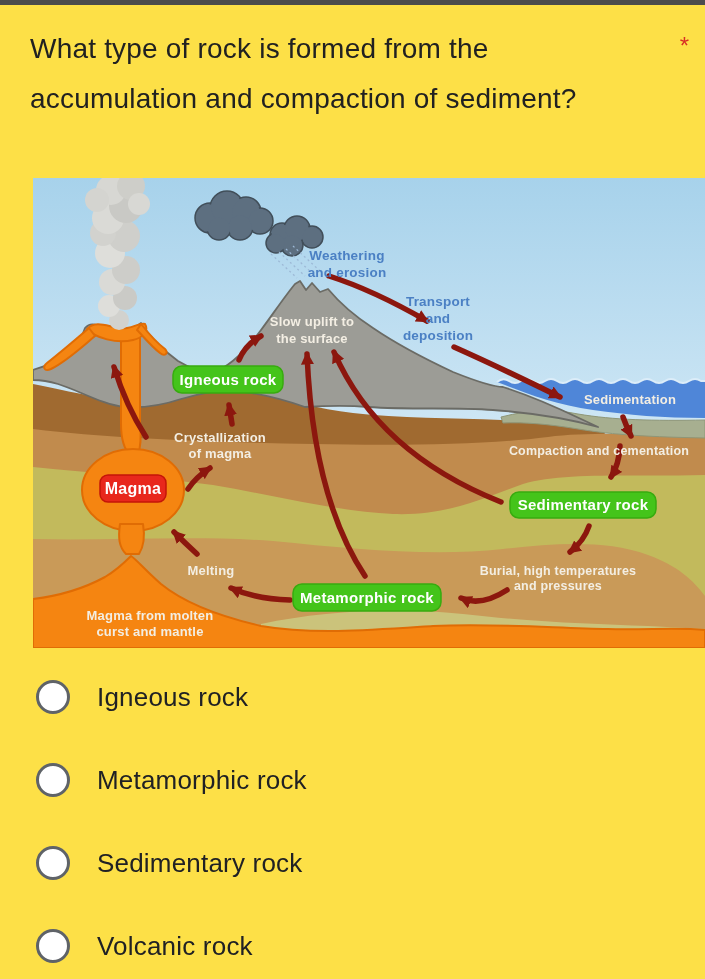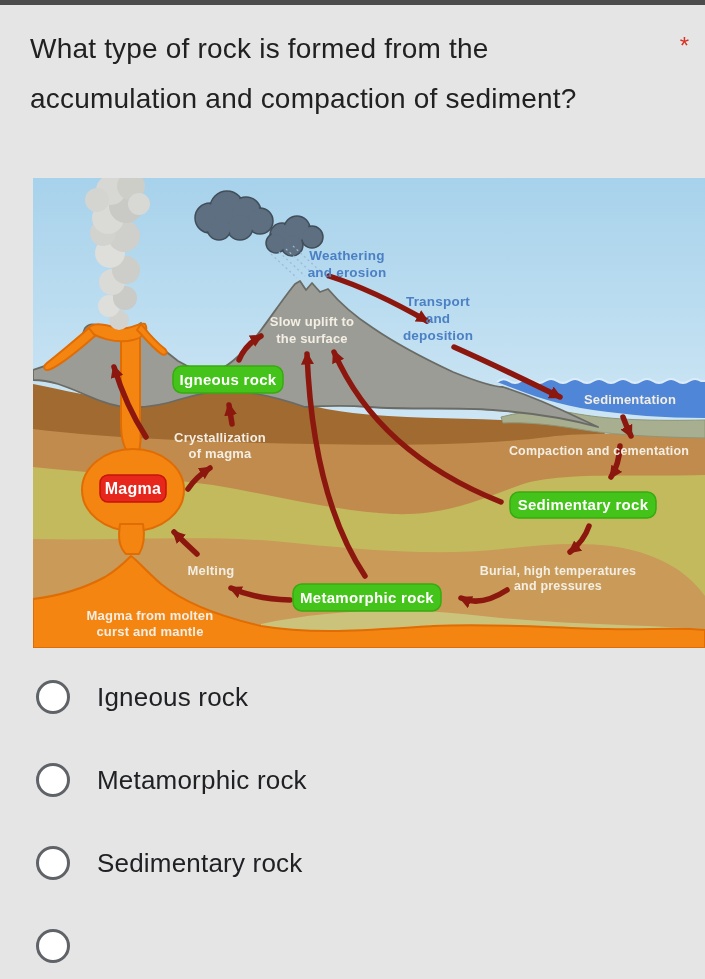--- a/index.html
+++ b/index.html
@@ -1,17 +1,17 @@
 <!DOCTYPE html>
 <html><head>
 <meta charset="utf-8">
 <style>
   html,body{margin:0;padding:0;background:#fff;}
   #screen{
-    position:relative;width:705px;height:979px;background:#e5e5e5;overflow:hidden;
+    position:relative;width:705px;height:979px;background:#fde047;overflow:hidden;
     font-family:"Liberation Sans",sans-serif;color:#202124;
   }
   .topbar{position:absolute;left:0;top:0;width:705px;height:5px;background:#4c4c4c;}
   .question{
     position:absolute;left:30px;top:24px;width:612px;
     font-size:28px;line-height:50px;font-weight:400;color:#212121;letter-spacing:.2px;
   }
   .asterisk{
     position:absolute;right:16px;top:32px;color:#d93025;font-size:24px;font-weight:400;
   }
@@ -203,15 +203,16 @@
     <div class="option-row" style="top:101px;">
       <div class="radio"></div>
       <span class="option-label">Metamorphic rock</span>
     </div>
     <div class="option-row" style="top:184px;">
       <div class="radio"></div>
       <span class="option-label">Sedimentary rock</span>
     </div>
     <div class="option-row" style="top:267px;">
       <div class="radio"></div>
+      <span class="option-label">Volcanic rock</span>
     </div>
   </div>
 </div>
 
 </body></html>

